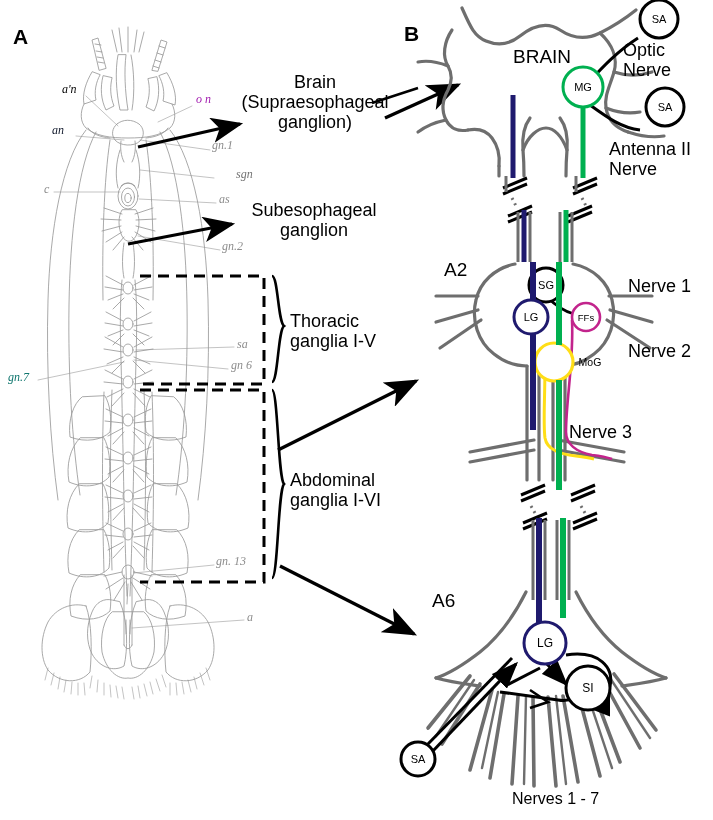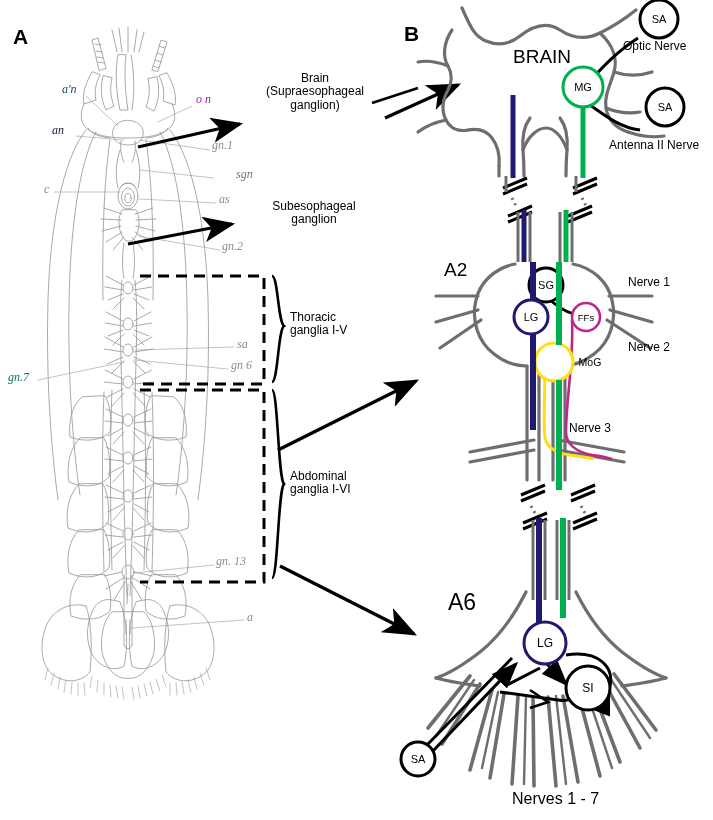--- a/index.html
+++ b/index.html
@@ -1,19 +1,19 @@
 <!DOCTYPE html>
 <html><head>
 <meta charset="utf-8">
 <style>
   html,body{margin:0;padding:0;background:#ffffff;}
   body{width:713px;height:820px;font-family:"Liberation Sans",sans-serif;overflow:hidden;}
   #root{position:relative;width:713px;height:820px;background:#fff;}
   .panel-letter{position:absolute;font-weight:bold;font-size:21px;color:#000;letter-spacing:0px;}
-  .lbl{position:absolute;font-size:12px;color:#000;line-height:1.12;}
+  .lbl{position:absolute;font-size:18px;color:#000;line-height:1.12;}
   .lbl.center{text-align:center;}
   .lbl.big{font-size:17px;}
   svg{position:absolute;left:0;top:0;overflow:visible;}
   .nolayout{pointer-events:none;}
 </style>
 </head>
 <body>
 
 <div id="root">
 
@@ -141,21 +141,21 @@
         <path d="M234,347 L136,350"></path>
         <path d="M228,369 L134,360"></path>
         <path d="M38,380 L124,362"></path>
         <path d="M214,565 L134,573"></path>
         <path d="M244,620 L132,628"></path>
       </g>
     </g>
   </svg>
 
   <div>
-    <div style="position:absolute;left:62px;top:82px;font-family:'Liberation Serif',serif;font-style:italic;font-size:12px;color:#0c4a6e;">a'n</div>
+    <div style="position:absolute;left:62px;top:82px;font-family:'Liberation Serif',serif;font-style:italic;font-size:12px;color:#000000;">a'n</div>
     <div style="position:absolute;left:52px;top:123px;font-family:'Liberation Serif',serif;font-style:italic;font-size:12px;color:#0f172a;">an</div>
     <div style="position:absolute;left:44px;top:182px;font-family:'Liberation Serif',serif;font-style:italic;font-size:12px;color:#8d8d8d;">c</div>
     <div style="position:absolute;left:196px;top:92px;font-family:'Liberation Serif',serif;font-style:italic;font-size:12px;color:#a21caf;">o n</div>
     <div style="position:absolute;left:212px;top:138px;font-family:'Liberation Serif',serif;font-style:italic;font-size:12px;color:#8d8d8d;">gn.1</div>
     <div style="position:absolute;left:216px;top:167px;font-family:'Liberation Serif',serif;font-style:italic;font-size:12px;color:#737373;margin-left:20px;">sgn</div>
     <div style="position:absolute;left:219px;top:192px;font-family:'Liberation Serif',serif;font-style:italic;font-size:12px;color:#8d8d8d;">as</div>
     <div style="position:absolute;left:222px;top:239px;font-family:'Liberation Serif',serif;font-style:italic;font-size:12px;color:#8d8d8d;">gn.2</div>
     <div style="position:absolute;left:237px;top:337px;font-family:'Liberation Serif',serif;font-style:italic;font-size:12px;color:#8d8d8d;">sa</div>
     <div style="position:absolute;left:231px;top:358px;font-family:'Liberation Serif',serif;font-style:italic;font-size:12px;color:#8d8d8d;">gn 6</div>
     <div style="position:absolute;left:8px;top:370px;font-family:'Liberation Serif',serif;font-style:italic;font-size:12px;color:#0f766e;">gn.7</div>
@@ -376,21 +376,21 @@
     <circle cx="418" cy="759" r="17" fill="#fff" stroke="#000" stroke-width="3"></circle>
 
     <circle cx="659" cy="19" r="19" fill="#fff" stroke="#000" stroke-width="3"></circle>
     <circle cx="665" cy="107" r="19" fill="#fff" stroke="#000" stroke-width="3"></circle>
 
     <circle cx="583" cy="87" r="20" fill="#fff" stroke="#00b050" stroke-width="3"></circle>
   </svg>
 
   <div class="lbl big" style="left:513px;top:46px;font-size:19px;">BRAIN</div>
   <div class="lbl" style="left:444px;top:259px;font-size:19px;">A2</div>
-  <div class="lbl" style="left:448px;top:590px;font-size:23px;">A6</div>
+  <div class="lbl" style="left:432px;top:590px;font-size:19px;">A6</div>
 
   <div class="lbl" style="left:623px;top:40px;">Optic Nerve</div>
   <div class="lbl" style="left:609px;top:139px;">Antenna II Nerve</div>
   <div class="lbl" style="left:628px;top:276px;">Nerve 1</div>
   <div class="lbl" style="left:628px;top:341px;">Nerve 2</div>
   <div class="lbl" style="left:569px;top:422px;">Nerve 3</div>
   <div class="lbl" style="left:512px;top:790px;font-size:16px;">Nerves 1 - 7</div>
 
   <div style="position:absolute;left:583px;top:87px;transform:translate(-50%,-50%);font-size:11px;">MG</div>
   <div style="position:absolute;left:659px;top:19px;transform:translate(-50%,-50%);font-size:11px;">SA</div>

